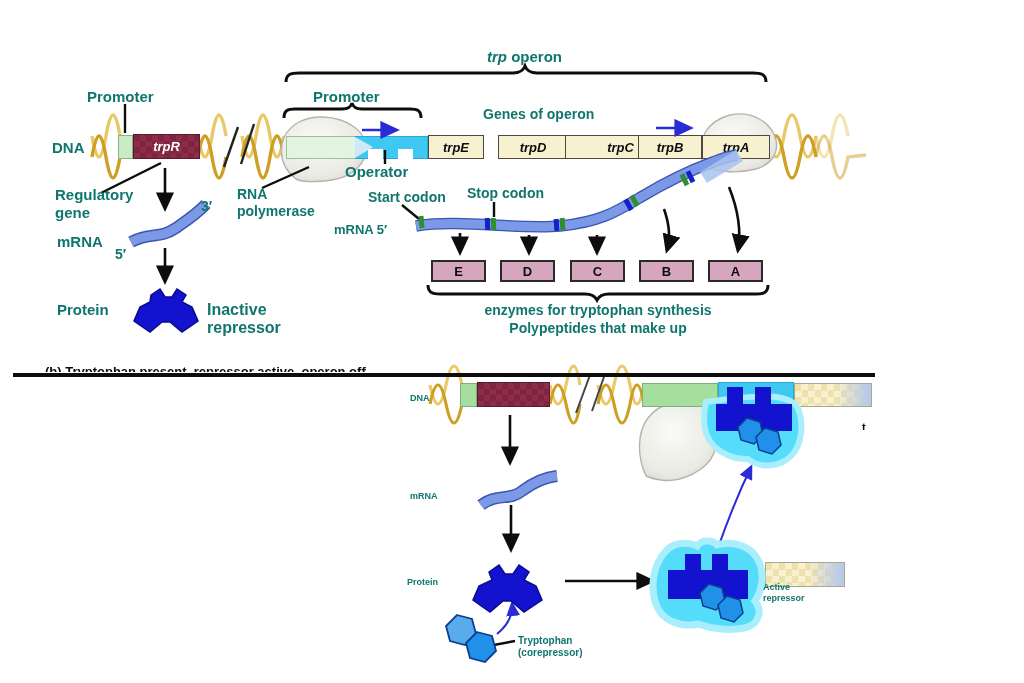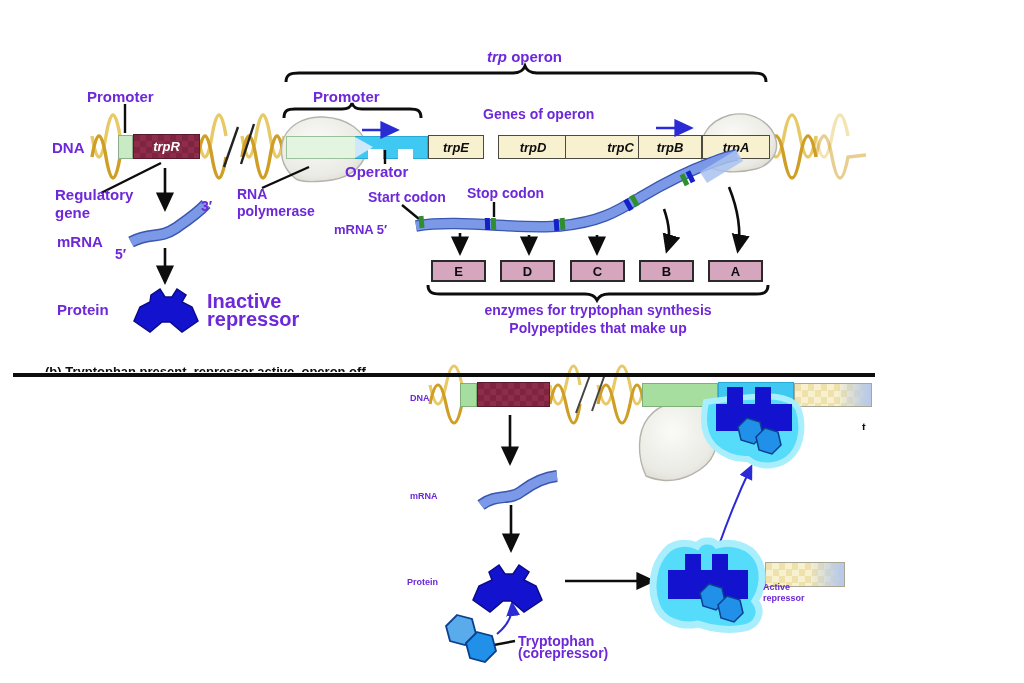--- a/index.html
+++ b/index.html
@@ -1,21 +1,21 @@
 <!DOCTYPE html>
 <html style="--ink: #0d0d0d; --dna-gold: #cf9e24; --dna-gold-light: #e8c968; --box-cream: #f8f1d0; --box-cream-dark: #eee1ab; --maroon: #8e2d49; --maroon-dark: #7e2440; --green-pale: #e3f4e0; --green-left: #c8ebc4; --green-strong: #a6de9f; --operator-cyan: #3fc8f1; --blue-arrow: #2b2bd5; --mrna-blue: #7b99e6; --mrna-edge: #3a56b0; --repressor-blue: #1313cf; --trp-hex: #2090e8; --trp-hex-light: #5aabec; --glow-cyan: #55dcfa; --glow-cyan-light: #a9eefd; --pink-box: #d5a6bd; --poly-gray-hi: #f7f7f4; --poly-gray-lo: #d9d9d1; --poly-border: #b5b3ab;"><head>
 <meta charset="utf-8">
 <style>
   html,body{margin:0;padding:0;background:#ffffff;}
   .stage{position:relative;width:1024px;height:683px;background:#fff;overflow:hidden;
          font-family:"Liberation Sans",sans-serif;color:#0d0d0d;}
   svg.layer{position:absolute;left:0;top:0;pointer-events:none;}
   .under{z-index:1}
   .over{z-index:3}
-  .lbl{position:absolute;font-weight:bold;color:#6d28d9;white-space:nowrap;z-index:4;}
+  .lbl{position:absolute;font-weight:bold;color:#0f766e;white-space:nowrap;z-index:4;}
   .box{position:absolute;box-sizing:border-box;z-index:2;display:flex;align-items:center;justify-content:center;}
   .gene{background:var(--box-cream);border:1.5px solid #4c4a40;height:24px;top:135px;
         font-style:italic;font-weight:bold;font-size:13px;}
   .checker-maroon{background:var(--maroon);
         background-image:repeating-conic-gradient(var(--maroon) 0% 25%, var(--maroon-dark) 0% 50%);
         background-size:12px 12px;}
   .checker-cream{background:var(--box-cream);
         background-image:repeating-conic-gradient(var(--box-cream) 0% 25%, var(--box-cream-dark) 0% 50%);
         background-size:13px 13px;}
   .fade-right{position:relative;}
@@ -263,34 +263,34 @@
     <div>RNA</div>
     <div>polymerase</div>
   </div>
   <div class="lbl" style="left:368px;top:189px;font-size:14px;">Start codon</div>
   <div class="lbl" style="left:467px;top:185px;font-size:14px;">Stop codon</div>
   <div class="lbl" style="left:201px;top:198px;font-size:14px;">3′</div>
   <div class="lbl" style="left:334px;top:222px;font-size:13px;">mRNA 5′</div>
   <div class="lbl" style="left:57px;top:233px;font-size:15px;">mRNA</div>
   <div class="lbl" style="left:115px;top:246px;font-size:14px;">5′</div>
   <div class="lbl" style="left:57px;top:301px;font-size:15px;">Protein</div>
-  <div class="lbl" style="left:207px;top:292px;font-size:20px;line-height:18px;">
+  <div class="lbl" style="left:207px;top:301px;font-size:16px;line-height:18px;">
     <div>Inactive</div>
     <div>repressor</div>
   </div>
   <div class="lbl" style="left:430px;top:301px;width:336px;text-align:center;font-size:14px;line-height:18px;">
     <div>enzymes for tryptophan synthesis</div>
     <div>Polypeptides that make up</div>
   </div>
 
   <div class="lbl" style="left:410px;top:393px;font-size:9px;">DNA</div>
   <div class="lbl" style="left:410px;top:491px;font-size:9px;">mRNA</div>
   <div class="lbl" style="left:407px;top:577px;font-size:9px;">Protein</div>
   <div class="lbl" style="left:763px;top:582px;font-size:9px;line-height:11px;">
     <div>Active</div>
     <div>repressor</div>
   </div>
-  <div class="lbl" style="left:518px;top:635px;font-size:14px;line-height:12px;">
+  <div class="lbl" style="left:518px;top:635px;font-size:10px;line-height:12px;">
     <div>Tryptophan</div>
     <div>(corepressor)</div>
   </div>
 
 </div>
 
 </body></html>

